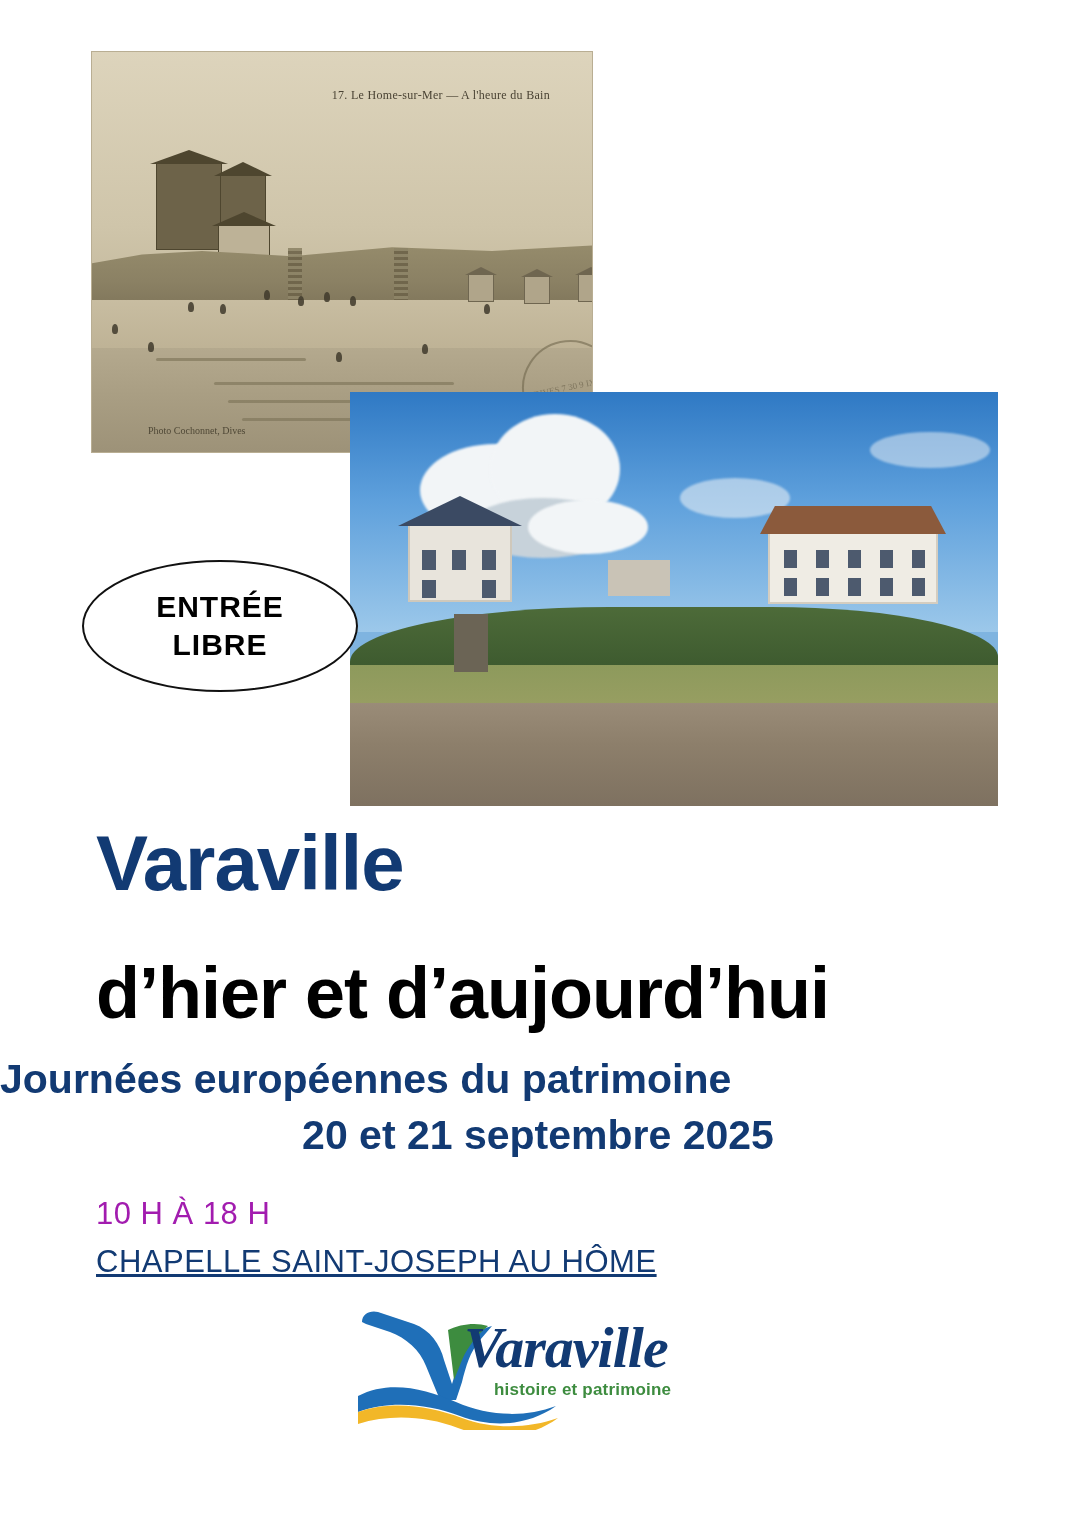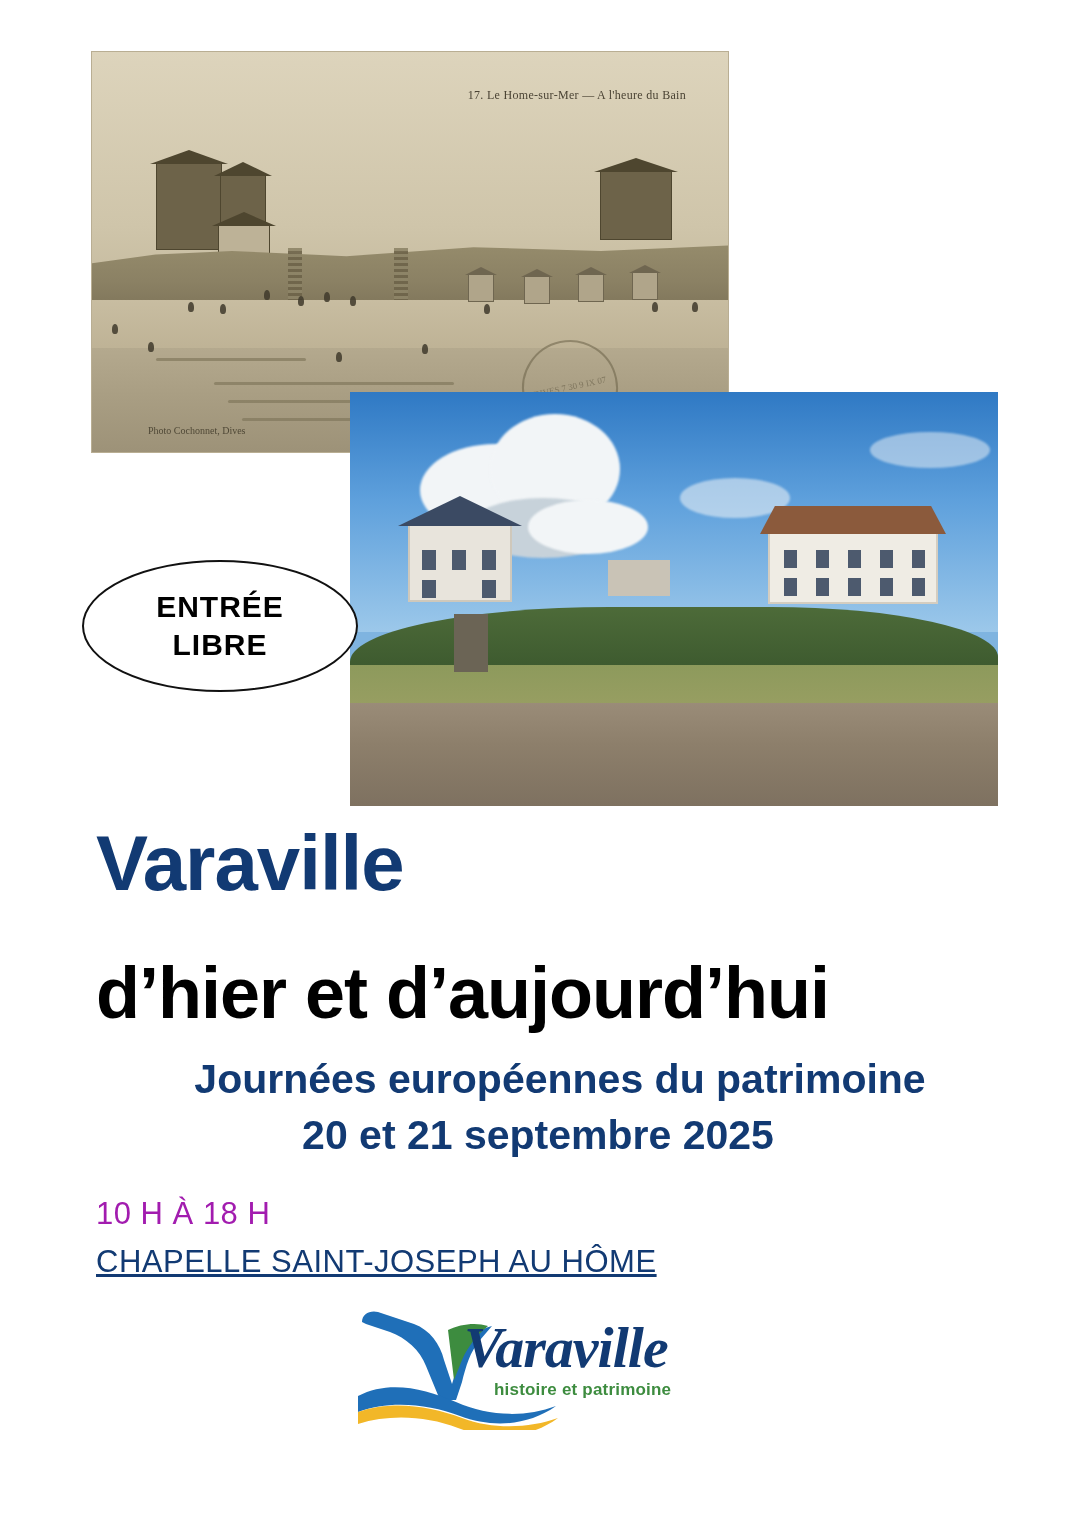--- a/index.html
+++ b/index.html
@@ -14,21 +14,21 @@
     overflow: hidden;
     font-family: "Liberation Sans", sans-serif;
     color: #1a3a6b;
   }
 
   
   .postcard {
     position: absolute;
     left: 92px;
     top: 52px;
-    width: 636px;
+    width: 500px;
     height: 400px;
     background: #5eead4;
     box-shadow: 0 0 0 1px #b9ae93;
     overflow: hidden;
   }
   .pc-paper {
     position: absolute;
     inset: 0;
     background:
       radial-gradient(ellipse at 30% 20%, #ded5bd 0%, #cdc3a8 55%, #bfb499 100%);
@@ -276,25 +276,23 @@
     font-size: 72px;
     font-weight: bold;
     color: #000000;
     letter-spacing: -1px;
     white-space: nowrap;
   }
   .subtitle {
     position: absolute;
     left: 0; right: 0;
     top: 1056px;
-    text-align: center;
     font-size: 41px;
     font-weight: bold;
     color: #123a73;
-    padding-left: 44px;
   }
   .dates {
     position: absolute;
     left: 0; right: 0;
     top: 1112px;
     text-align: center;
     font-size: 41px;
     font-weight: bold;
     color: #123a73;
   }

